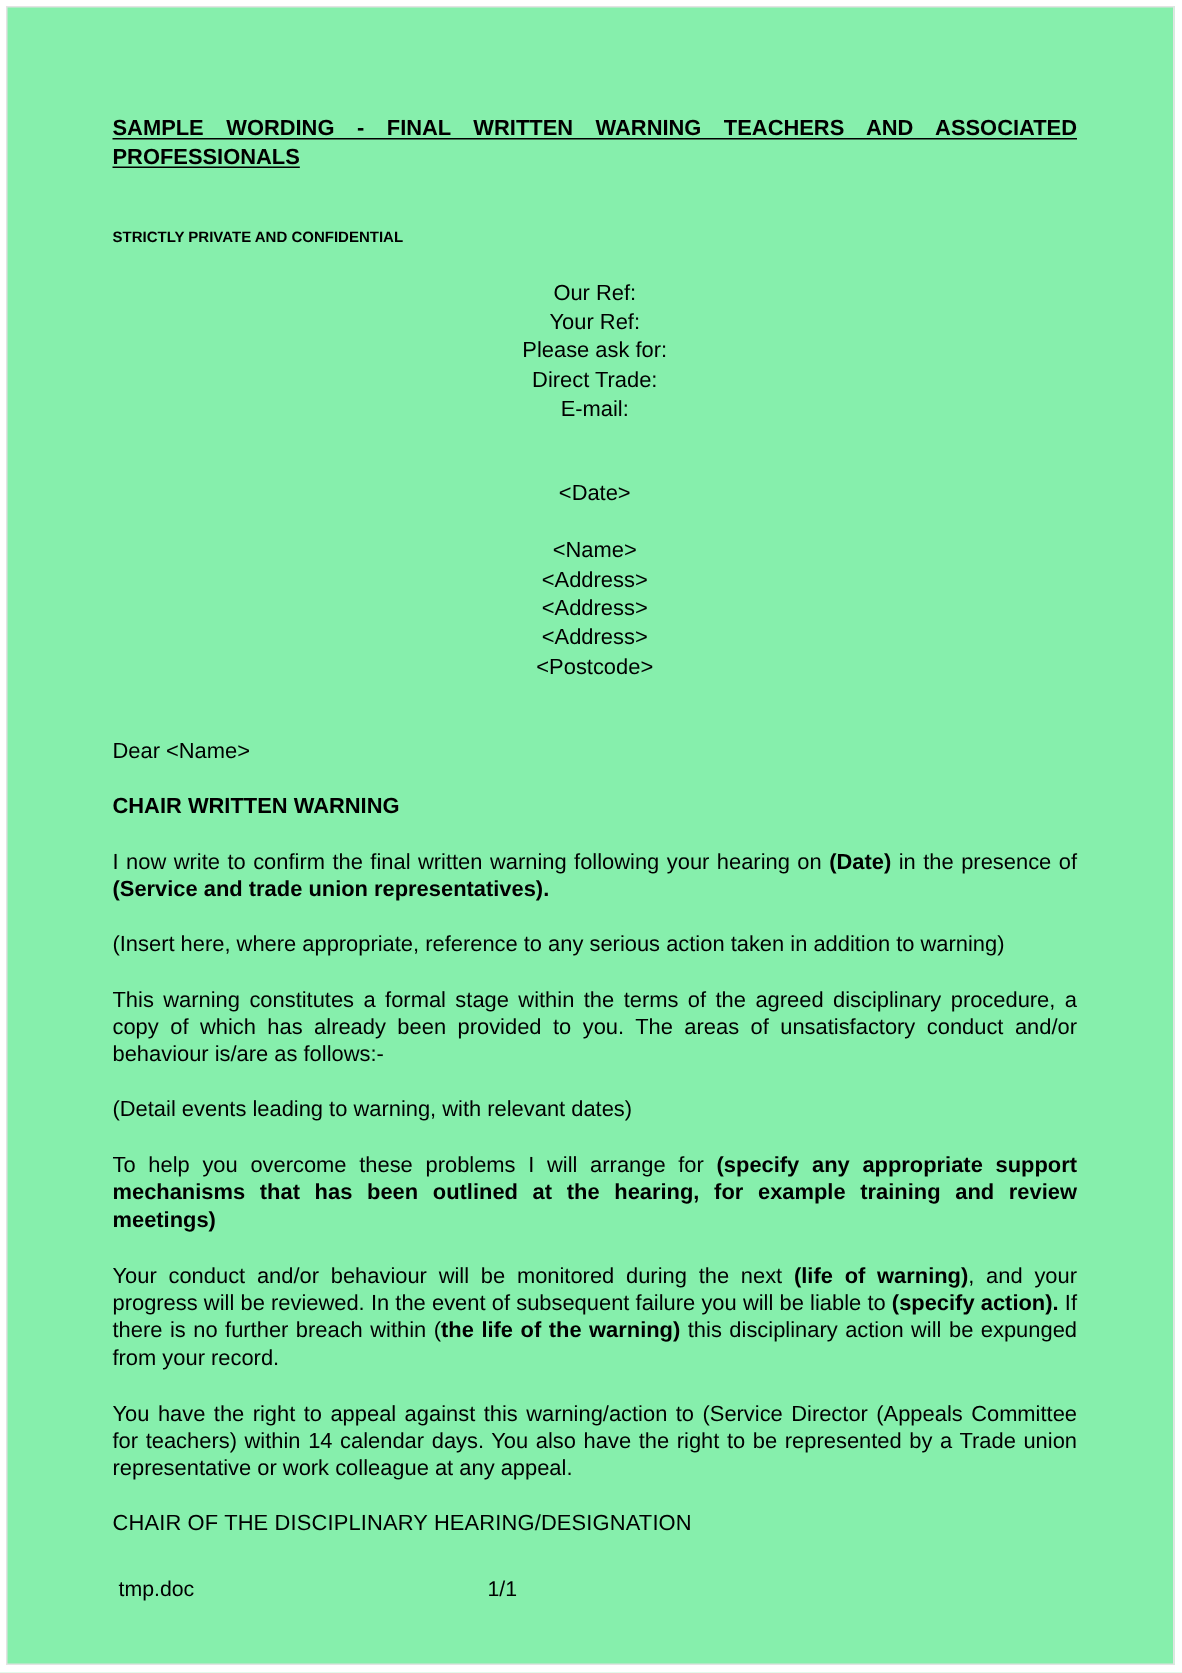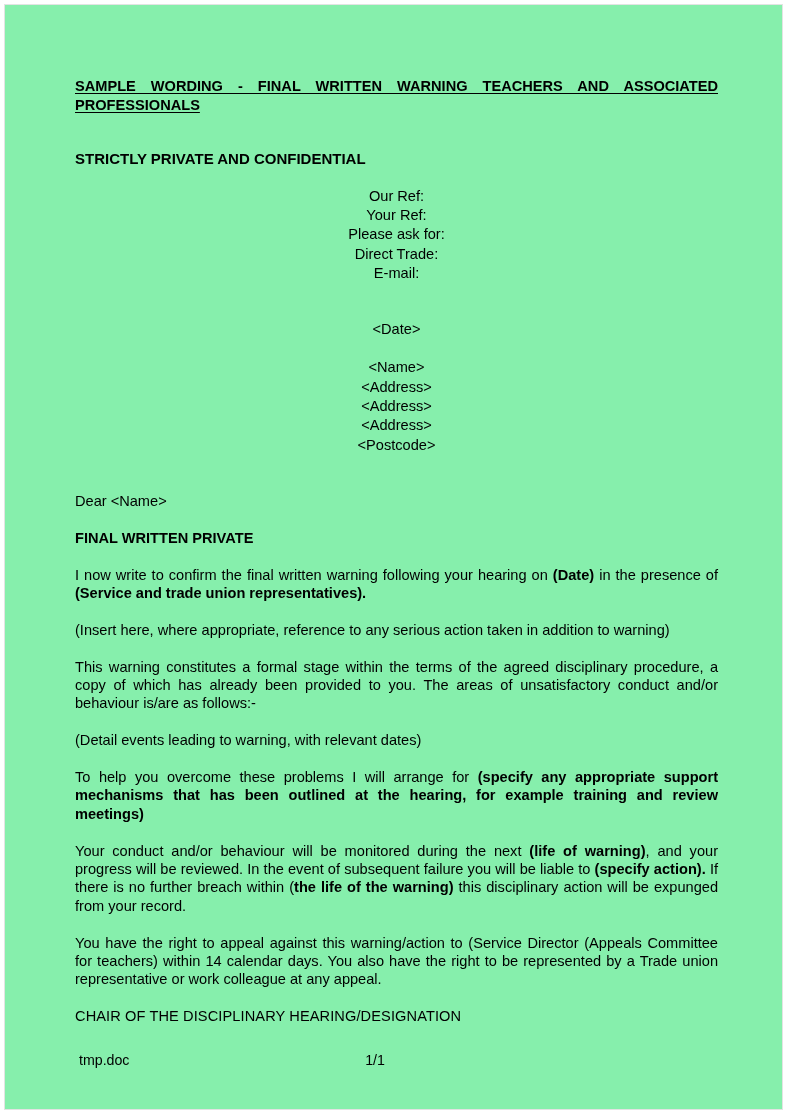--- a/index.html
+++ b/index.html
@@ -54,21 +54,21 @@
     text-underline-offset: 2px;
     margin-bottom: 17px;
   }
   .doc-title::after {
     content: "";
     display: inline-block;
     width: 100%;
     height: 0;
   }
   .subhead {
-    font-size: 15px;
+    font-size: 10px;
     line-height: 18.4px;
     font-weight: bold;
     margin-bottom: 18.4px;
   }
   .heading {
     font-size: 14.6px;
     line-height: 18.4px;
     font-weight: bold;
     margin-bottom: 18.4px;
   }
@@ -107,21 +107,21 @@
   .footer-file {
     position: absolute;
     left: 4px;
     top: 0;
   }
   .footer-page {
     position: absolute;
     left: 250px;
     top: 0;
     width: 100px;
-    text-align: center;
+    text-align: left;
   }
 </style>
 </head>
 <body>
 
 <div class="page">
 
   <div class="doc-body">
 
     <h1 class="doc-title">SAMPLE WORDING - FINAL WRITTEN WARNING TEACHERS AND ASSOCIATED PROFESSIONALS</h1>
@@ -147,21 +147,21 @@
       <span class="ln">&lt;Address&gt;</span>
       <span class="ln">&lt;Address&gt;</span>
       <span class="ln">&lt;Address&gt;</span>
       <span class="ln">&lt;Postcode&gt;</span>
     </div>
 
     <div class="spacer-line"></div>
 
     <p class="para">Dear &lt;Name&gt;</p>
 
-    <h2 class="heading">FINAL WRITTEN PRIVATE</h2>
+    <h2 class="heading">CHAIR WRITTEN WARNING</h2>
 
     <p class="para"><span>I now write to confirm the final written warning following your hearing on </span><b>(Date)</b><span> in the presence of </span><b>(Service and trade union representatives).</b></p>
 
     <p class="bold-para">(Insert here, where appropriate, reference to any serious action taken in addition to warning)</p>
 
     <p class="para">This warning constitutes a formal stage within the terms of the agreed disciplinary procedure, a copy of which has already been provided to you.  The areas of unsatisfactory conduct and/or behaviour is/are as follows:-</p>
 
     <p class="bold-para">(Detail events leading to warning, with relevant dates)</p>
 
     <p class="para"><span>To help you overcome these problems I will arrange for </span><b>(specify any appropriate support mechanisms that has been outlined at the hearing, for example training and review meetings)</b></p>

